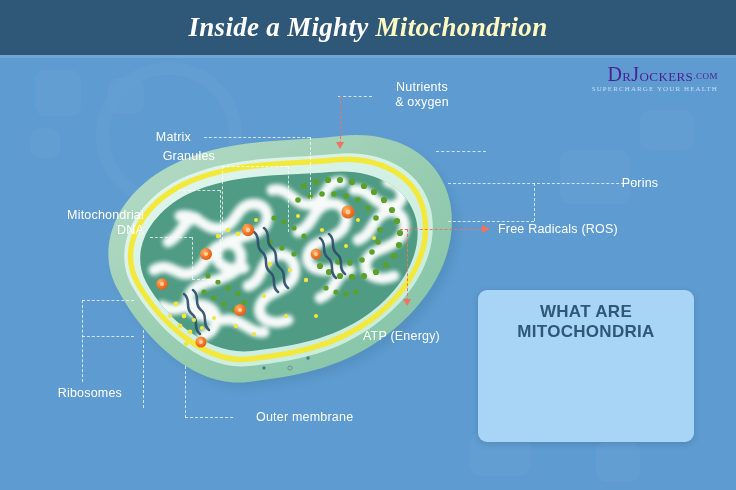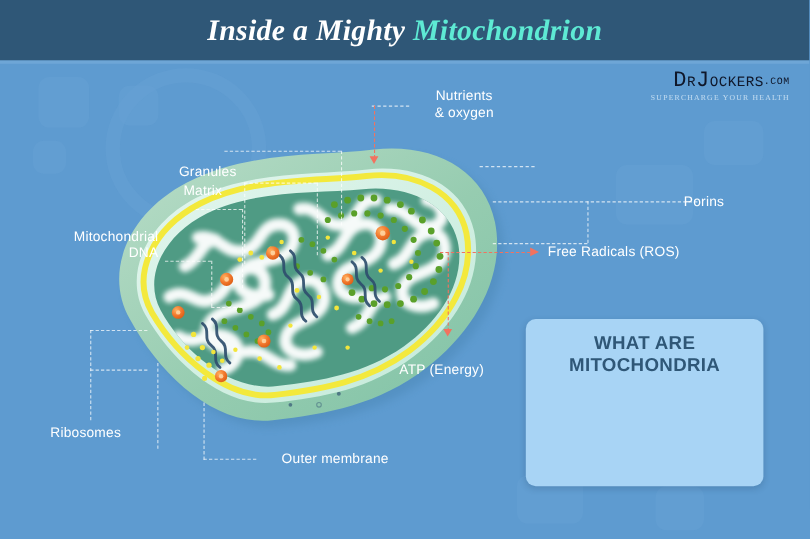--- a/index.html
+++ b/index.html
@@ -15,37 +15,37 @@
     position:absolute;left:0;top:0;width:736px;height:55px;
     background:#2f5777;
     display:flex;align-items:center;justify-content:center;
     z-index:30;
   }
   .header-title{
     font-family:"Liberation Serif", serif;
     font-style:italic;font-weight:bold;font-size:27px;
     color:#ffffff;letter-spacing:.3px;white-space:nowrap;
   }
-  .header-title .accent{color:#5eead4;margin-left:7px;}
+  .header-title .accent{color:#fef9c3;margin-left:7px;}
   .header-underline{
     position:absolute;left:0;top:55px;width:736px;height:3px;
     background:#6ea6d6;z-index:30;
   }
 
   
   .bg-deco{position:absolute;inset:0;z-index:0;overflow:hidden;}
   .bg-deco i{position:absolute;display:block;background:#66a1d4;opacity:.55;}
   .bg-deco i.rr{border-radius:10px;}
   .bg-deco i.cc{border-radius:50%;background:none;border:13px solid #66a1d4;}
 
   
   .logo{position:absolute;right:18px;top:64px;z-index:25;text-align:right;}
   .logo-main{
-    font-family:Liberation Mono, monospace;
-    color:#0f172a;font-size:20px;letter-spacing:.4px;line-height:1;
+    font-family:Liberation Serif, serif;
+    color:#4c1d95;font-size:20px;letter-spacing:.4px;line-height:1;
     white-space:nowrap;
   }
   .logo-main .sm{font-size:13px;}
   .logo-main .dot{font-size:9px;letter-spacing:.5px;vertical-align:2px;}
   .logo-tag{
     font-family:"Liberation Serif", serif;
     color:#cfe4f5;font-size:7px;letter-spacing:1.1px;margin-top:1px;
     white-space:nowrap;opacity:.9;
   }
 
@@ -382,21 +382,21 @@
       </g>
     </svg>
   </div>
 
   <div class="lbl c" style="left:372px;top:80px;width:100px;">Nutrients
 &amp; oxygen</div>
   <div class="lead h" style="left:338px;top:96px;width:34px;"></div>
   <div class="lead red-v" style="left:340px;top:96px;height:48px;"></div>
   <div class="arrow-down" style="left:336px;top:142px;"></div>
 
-  <div class="lbl r" style="left:140px;top:130px;width:62px;margin-top:36px;">Matrix</div>
+  <div class="lbl r" style="left:129px;top:130px;width:62px;">Matrix</div>
   <div class="lead h" style="left:204px;top:137px;width:106px;"></div>
   <div class="lead v" style="left:310px;top:137px;height:68px;"></div>
 
   <div class="lbl r" style="left:135px;top:149px;width:80px;">Granules</div>
   <div class="lead h" style="left:222px;top:166px;width:66px;"></div>
   <div class="lead v" style="left:222px;top:166px;height:74px;"></div>
   <div class="lead v" style="left:288px;top:166px;height:66px;"></div>
 
   <div class="lead h" style="left:178px;top:190px;width:42px;"></div>
   <div class="lead v" style="left:220px;top:190px;height:72px;"></div>
@@ -415,21 +415,21 @@
   <div class="lead h" style="left:448px;top:221px;width:86px;"></div>
 
   <div class="lbl" style="left:498px;top:222px;width:150px;">Free Radicals (ROS)</div>
   <div class="lead red-h" style="left:400px;top:229px;width:82px;"></div>
   <div class="arrow-right" style="left:482px;top:225px;"></div>
 
   <div class="lbl" style="left:363px;top:329px;width:120px;">ATP (Energy)</div>
   <div class="lead red-v" style="left:407px;top:229px;height:72px;"></div>
   <div class="arrow-down" style="left:403px;top:299px;"></div>
 
-  <div class="lbl r" style="left:0;top:386px;width:110px;">Ribosomes</div>
+  <div class="lbl r" style="left:12px;top:386px;width:110px;">Ribosomes</div>
   <div class="lead v" style="left:82px;top:300px;height:82px;"></div>
   <div class="lead h" style="left:82px;top:300px;width:52px;"></div>
   <div class="lead h" style="left:82px;top:336px;width:52px;"></div>
 
   <div class="lead v" style="left:143px;top:330px;height:78px;"></div>
 
   <div class="lbl" style="left:256px;top:410px;width:140px;">Outer membrane</div>
   <div class="lead v" style="left:185px;top:366px;height:52px;"></div>
   <div class="lead h" style="left:185px;top:417px;width:48px;"></div>
 

